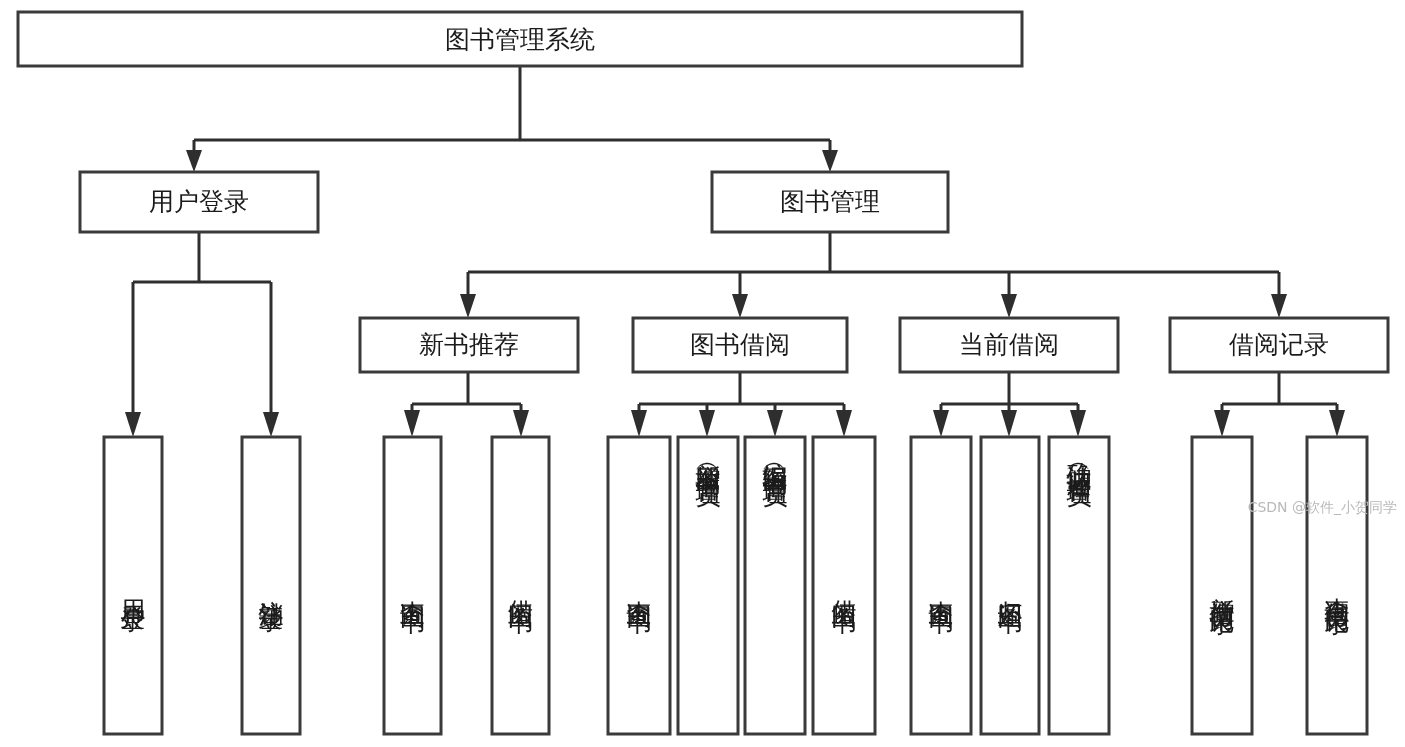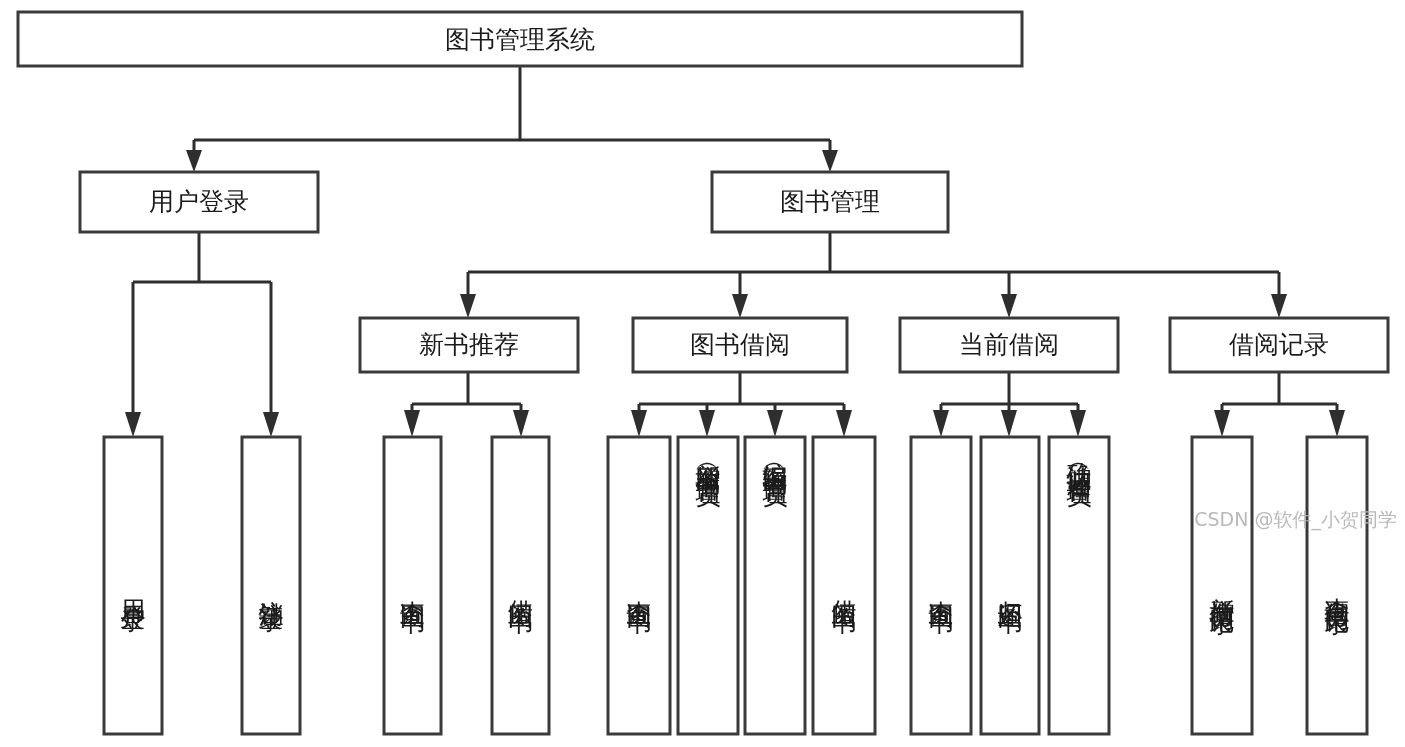--- a/index.html
+++ b/index.html
@@ -48,23 +48,23 @@
     stroke-width: 3;
     fill: none;
   }
   .arrow-head {
     fill: #2e2e2e;
     stroke: none;
   }
   .watermark {
     position: absolute;
     right: 8px;
-    bottom: 4px;
+    bottom: 20px;
     font-family: "DejaVu Sans", "Liberation Sans", sans-serif;
-    font-size: 19px;
+    font-size: 14px;
     color: #b9b9b9;
     white-space: nowrap;
     user-select: none;
     margin-left: 46px;
   }
 </style>
 </head>
 <body>
 
 <div id="diagram-root">

